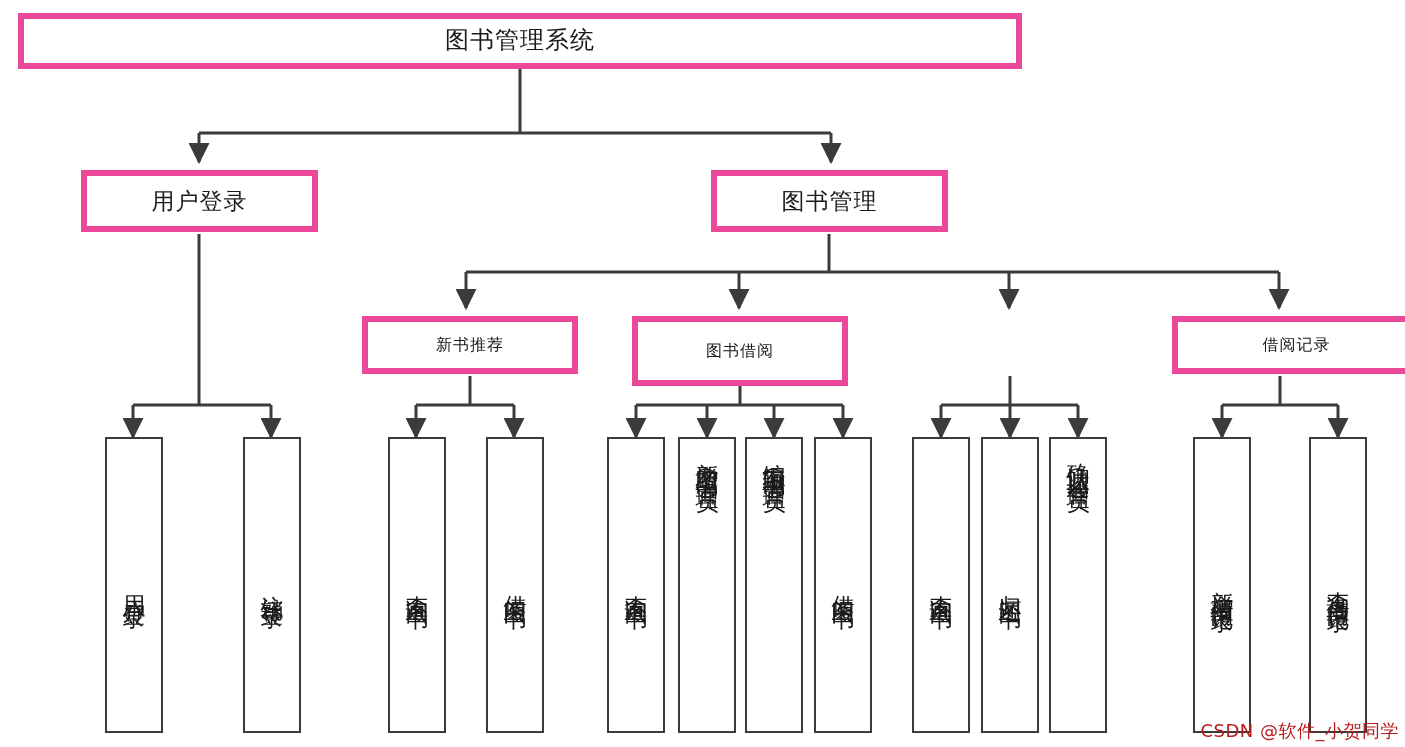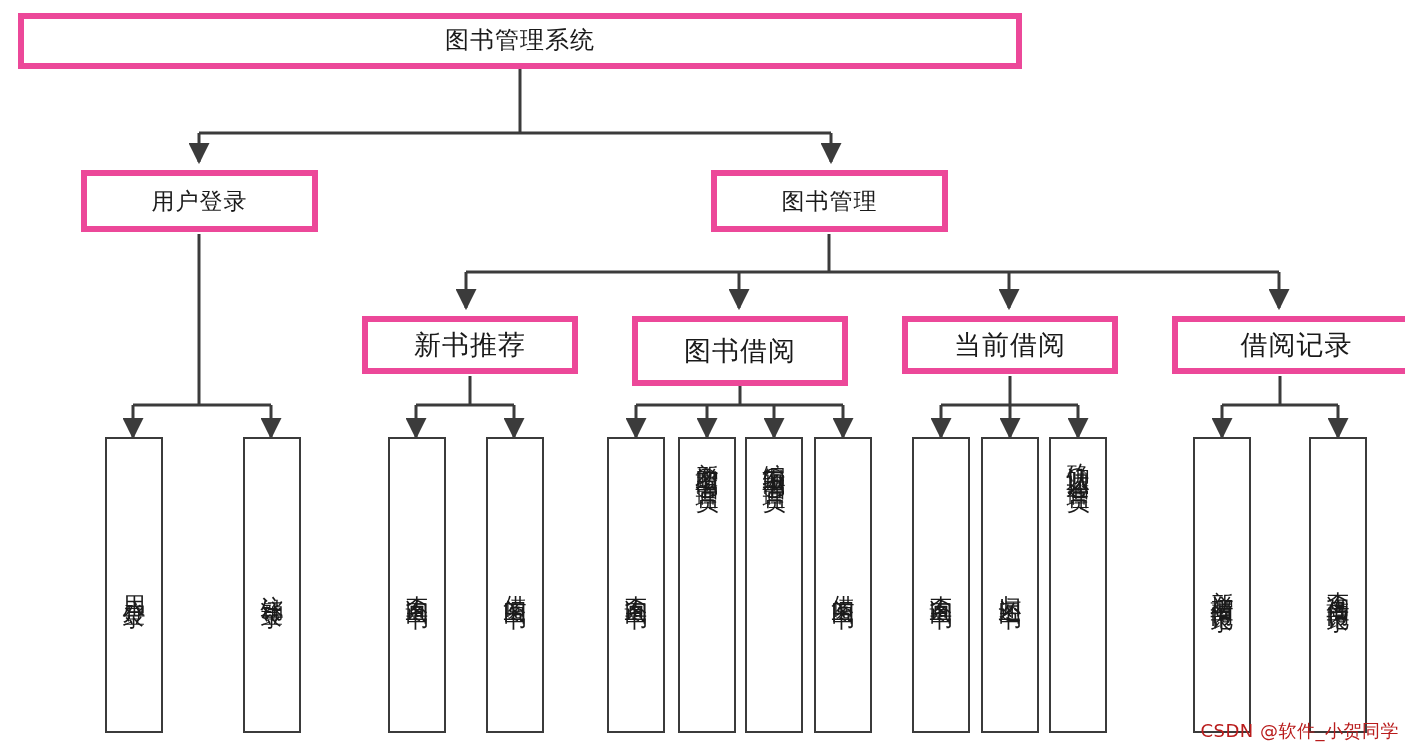--- a/index.html
+++ b/index.html
@@ -36,21 +36,21 @@
     justify-content: center;
   }
   .node-label {
     color: #1a1a1a;
     letter-spacing: 1px;
     white-space: nowrap;
     line-height: 1.15;
   }
   .level0 .node-label { font-size: 24px; }
   .level1 .node-label { font-size: 23px; }
-  .level2 .node-label { font-size: 27px; }
+  .level2 .node-label { font-size: 16px; }
 
   .leaf-box {
     position: absolute;
     box-sizing: border-box;
     background: #ffffff;
     border: 2px solid #3b3b3b;
     overflow: hidden;
     display: flex;
     justify-content: center;
   }
@@ -155,23 +155,20 @@
   <div class="node-box level1" style="left:711px; top:170px; width:237px; height:62px;">
     <span class="node-label">图书管理</span>
   </div>
 
   <div class="node-box level2" style="left:362px; top:316px; width:216px; height:58px;">
     <span class="node-label">新书推荐</span>
   </div>
   <div class="node-box level2" style="left:632px; top:316px; width:216px; height:70px;">
     <span class="node-label">图书借阅</span>
   </div>
-  <div class="node-box level2" style="left:902px; top:316px; width:216px; height:58px;">
-    <span class="node-label">当前借阅</span>
-  </div>
   <div class="node-box level2" style="left:1172px; top:316px; width:249px; height:58px;">
     <span class="node-label">借阅记录</span>
   </div>
 
   <div class="leaf-box align-center" style="left:105px; top:437px; width:58px; height:296px;">
     <span class="leaf-label">用户登录</span>
   </div>
   <div class="leaf-box align-center" style="left:243px; top:437px; width:58px; height:296px;">
     <span class="leaf-label">注销登录</span>
   </div>

